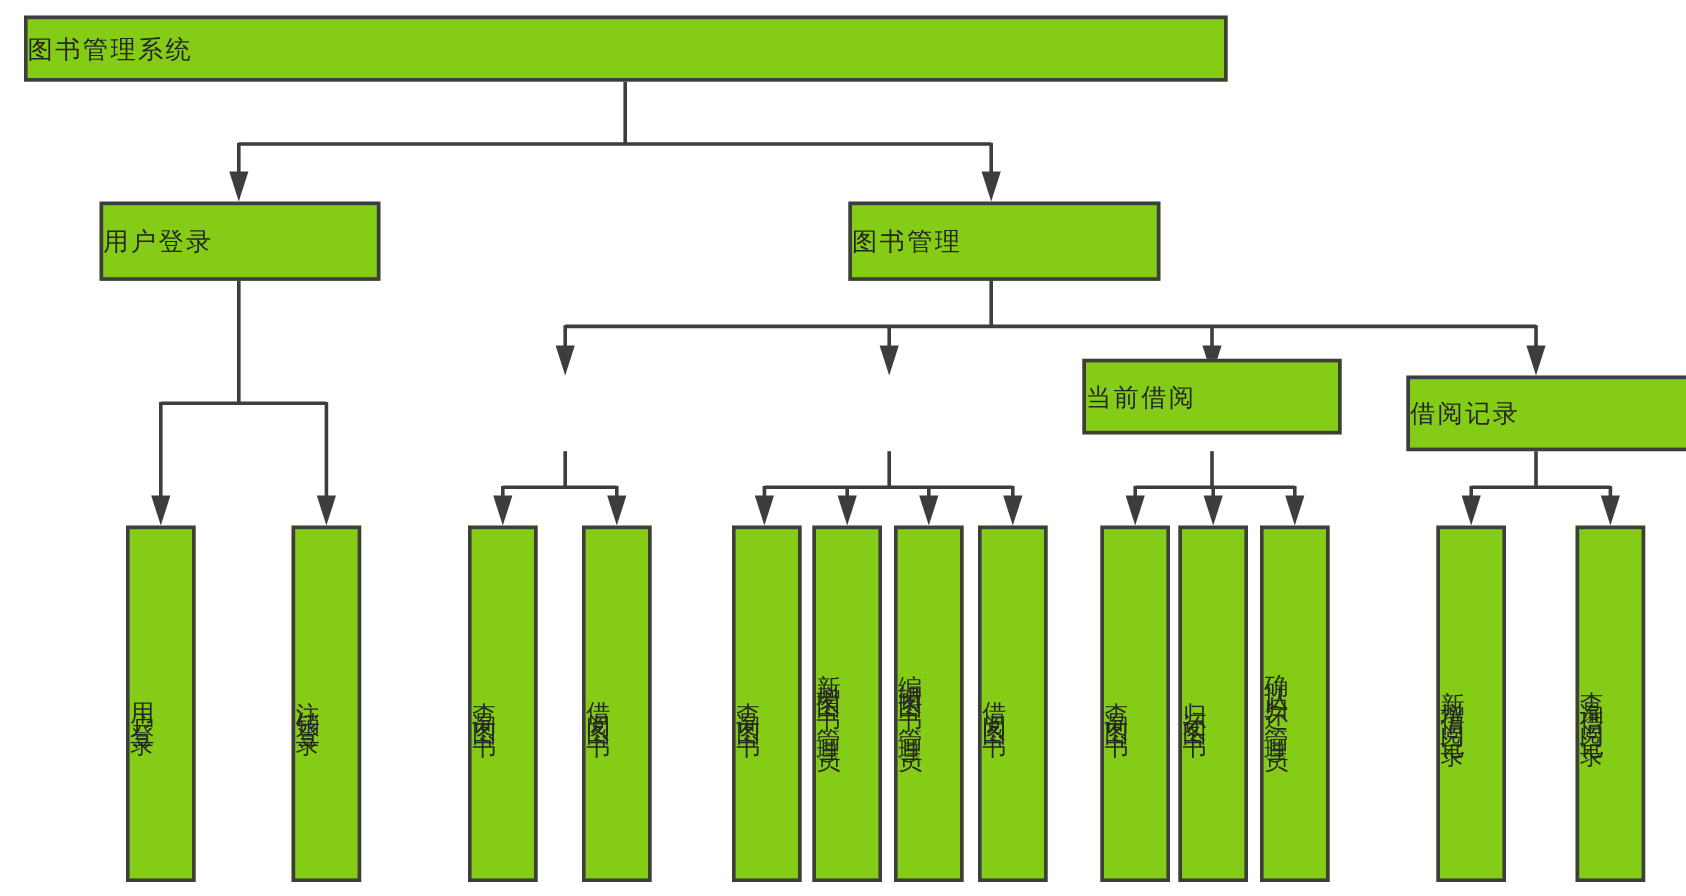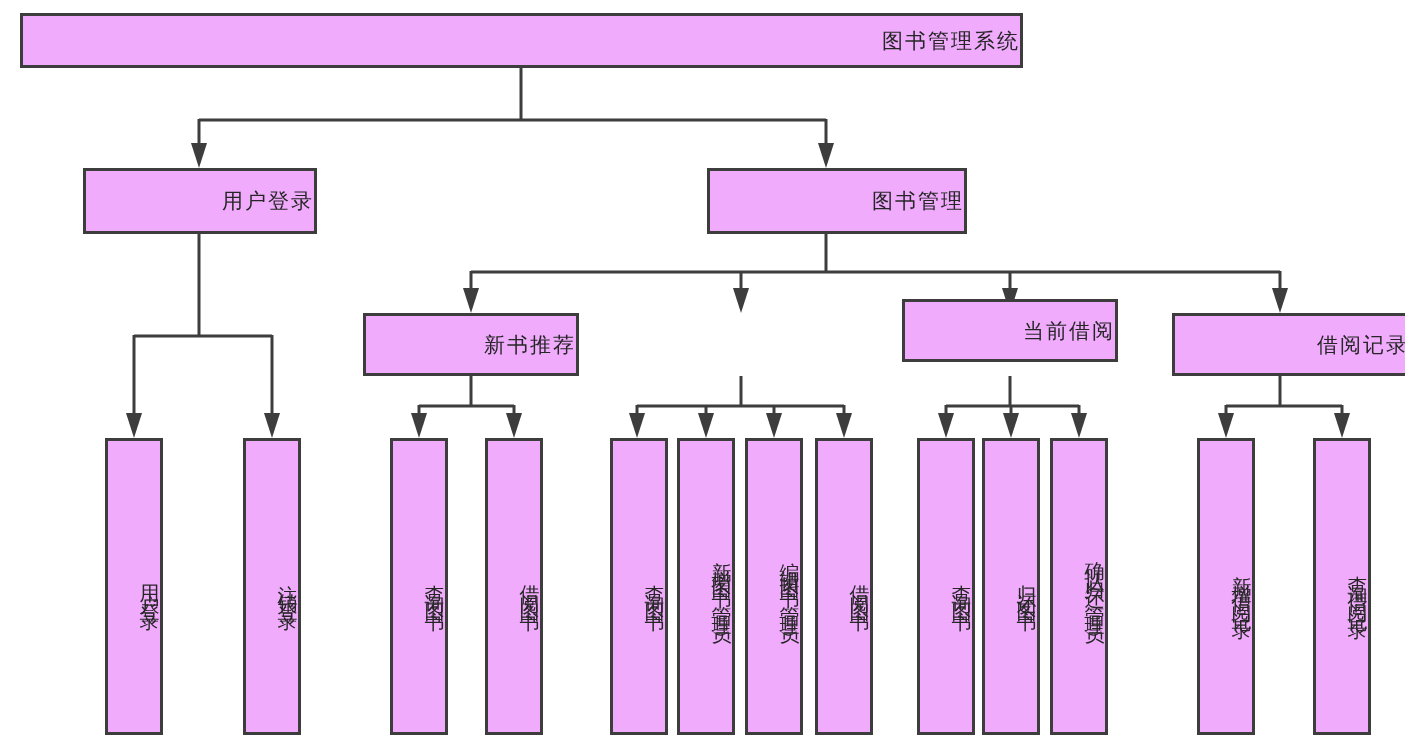--- a/index.html
+++ b/index.html
@@ -17,23 +17,23 @@
     background:var(--bg);
     overflow:hidden;
   }
   .connector-layer{
     position:absolute;left:0;top:0;width:1405px;height:747px;
   }
   .c-line{stroke:var(--line);stroke-width:3;fill:none;}
   .c-arrow{fill:var(--line);stroke:none;}
   .box{
     position:absolute;
-    background:#f0abfc;
+    background:#84cc16;
     border:3px solid var(--line);
-    display:flex;align-items:center;justify-content:flex-end;
+    display:flex;align-items:center;justify-content:flex-start;
     color:var(--text);
   }
   .hlabel{
     font-size:21px;
     letter-spacing:2px;
     white-space:nowrap;
   }
   .root-box{left:20px;top:13px;width:1003px;height:55px;}
   .l2-login{left:83px;top:168px;width:234px;height:66px;}
   .l2-manage{left:707px;top:168px;width:260px;height:66px;}
@@ -138,23 +138,20 @@
     <span class="hlabel">图书管理系统</span>
   </div>
 
   <div class="box l2-login">
     <span class="hlabel">用户登录</span>
   </div>
   <div class="box l2-manage">
     <span class="hlabel">图书管理</span>
   </div>
 
-  <div class="box mod-newbook">
-    <span class="hlabel">新书推荐</span>
-  </div>
   <div class="box mod-current">
     <span class="hlabel">当前借阅</span>
   </div>
   <div class="box mod-record">
     <span class="hlabel">借阅记录</span>
   </div>
 
   <div class="box leaf lf1">
     <span class="vlabel">用户登录</span>
   </div>

